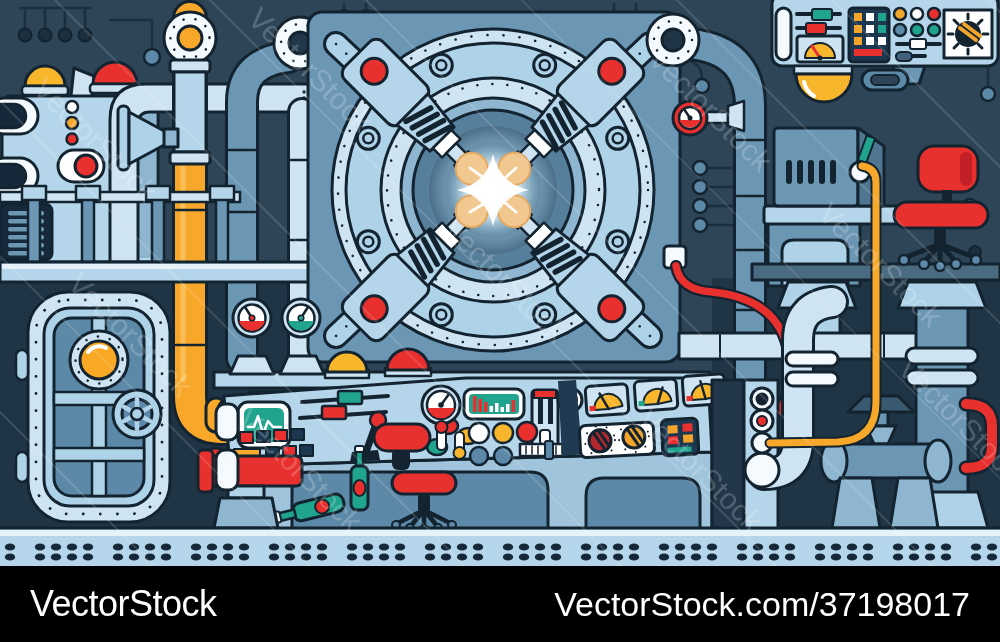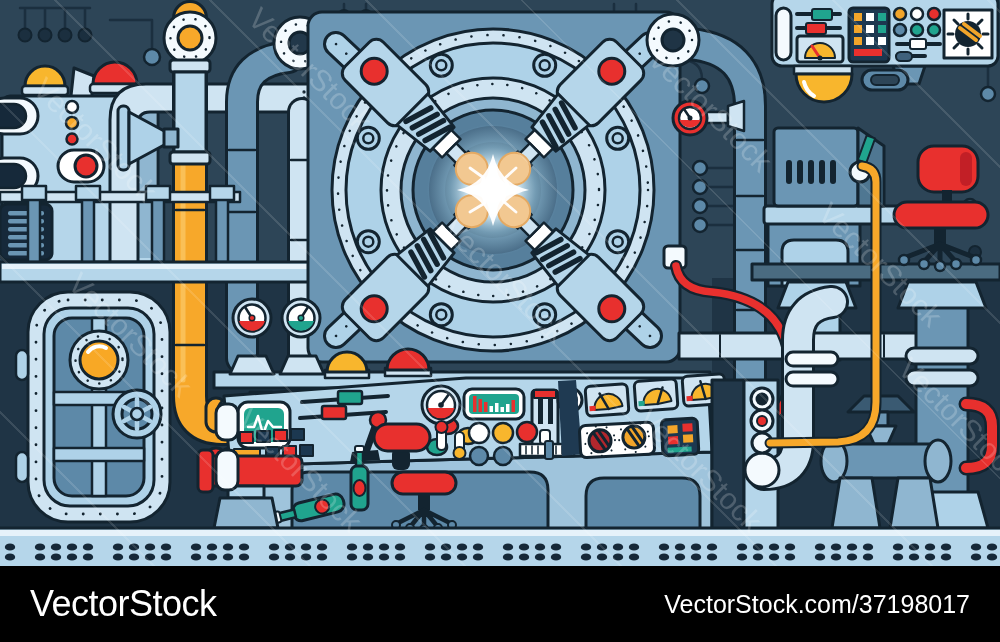--- a/index.html
+++ b/index.html
@@ -7,21 +7,21 @@
          font-family:"Liberation Sans", sans-serif;background:#2d4557;}
   .art{position:absolute;top:0;left:0;}
   svg *{stroke-linejoin:round;stroke-linecap:round;}
   .streaks{position:absolute;top:0;left:0;width:1000px;height:566px;z-index:4;pointer-events:none;
     background:repeating-linear-gradient(45deg, transparent 0 108px, rgba(255,255,255,.12) 108px 110px);}
   .wm{position:absolute;z-index:5;transform:translate(-50%,-50%) rotate(45deg);
       font-size:30px;font-weight:500;color:rgba(255,255,255,.20);white-space:nowrap;pointer-events:none;}
   .footer{position:absolute;left:0;bottom:0;width:1000px;height:76px;background:#000;z-index:6;
           display:flex;align-items:center;justify-content:space-between;box-sizing:border-box;padding:0 30px;}
   .brand{color:#fff;font-size:36px;font-weight:500;letter-spacing:-0.5px;}
-  .imgurl{color:#fff;font-size:25px;font-weight:400;}
+  .imgurl{color:#fff;font-size:34px;font-weight:400;}
 </style>
 </head>
 <body>
 
 <div class="stage">
 
 <svg class="art" width="1000" height="566" viewBox="0 0 1000 566" role="img">
   <defs>
     <radialGradient id="glow" cx="50%" cy="50%" r="50%">
       <stop offset="0%" stop-color="#ffffff" stop-opacity="1"></stop>

